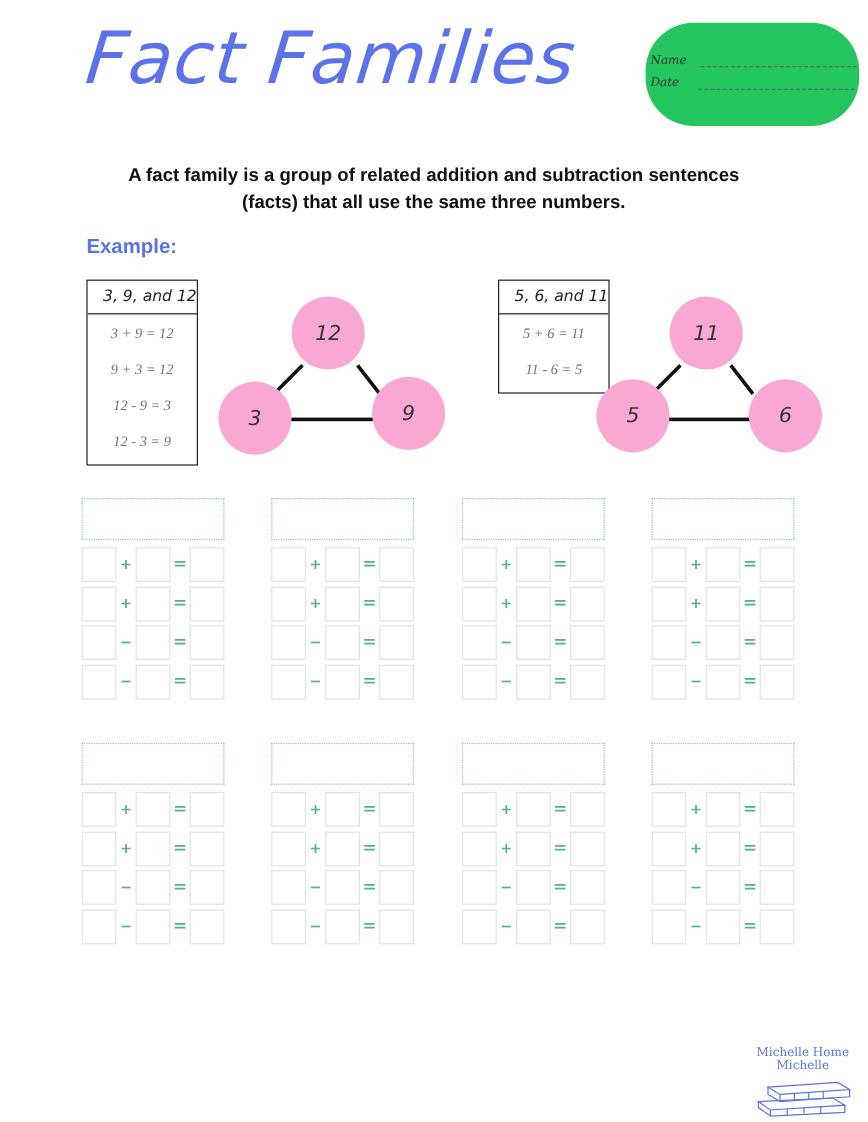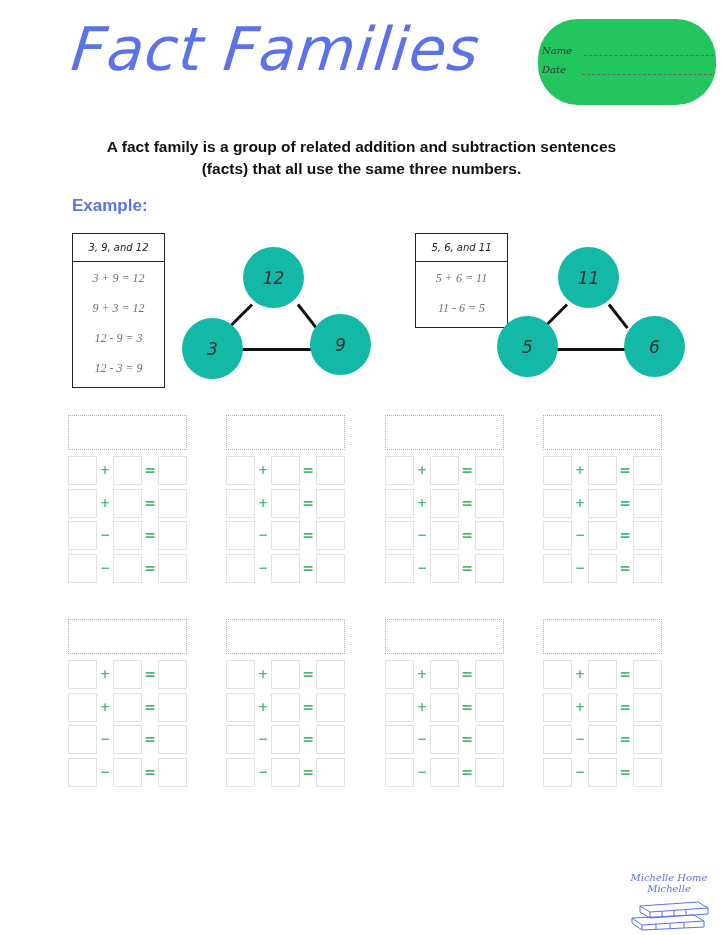--- a/index.html
+++ b/index.html
@@ -4,35 +4,35 @@
 <style>
   * { box-sizing: border-box; margin: 0; padding: 0; }
   body { width: 723px; height: 935px; background: #ffffff; position: relative; overflow: hidden; font-family: "DejaVu Sans", sans-serif; }
   .title { position: absolute; left: 72px; top: 14px; font-family: "DejaVu Sans", sans-serif; font-style: oblique; font-weight: 300; font-size: 60px; color: #5b72ea; letter-spacing: 1px; transform: skewX(-6deg); }
   .namebox { position: absolute; left: 538px; top: 19px; width: 178px; height: 86px; background: #22c55e; border-radius: 40px; }
   .nb-row { position: absolute; left: 4px; font-family: "DejaVu Serif", serif; font-style: italic; font-size: 10px; color: #333; display: flex; align-items: flex-end; }
   .nb-line { display: inline-block; width: 130px; margin-left: 12px; border-bottom: 1px dashed #666; height: 6px; }
   .intro { position: absolute; left: 60px; width: 603px; top: 136px; text-align: center; font-family: "Liberation Sans", sans-serif; font-weight: bold; font-size: 15.5px; line-height: 22px; color: #111; }
   .example { position: absolute; left: 72px; top: 196px; font-family: "Liberation Sans", sans-serif; font-weight: bold; font-size: 17px; color: #5b72ea; }
   .ftable { position: absolute; width: 93px; border: 1.5px solid #222; background: #fff; }
-  .ft-head { height: 28px; border-bottom: 1.5px solid #222; text-align: center; font-family: "DejaVu Sans", sans-serif; font-style: oblique; font-size: 10px; line-height: 27px; color: #222; }
+  .ft-head { height: 28px; border-bottom: 1.5px solid #222; text-align: right; font-family: "DejaVu Sans", sans-serif; font-style: oblique; font-size: 13px; line-height: 27px; color: #222; }
   .ft-row { height: 30px; text-align: center; font-family: Liberation Serif, serif; font-style: oblique; font-size: 12px; line-height: 30px; color: #737373; }
   .ft-body { padding-top: 1px; padding-bottom: 4px; }
   .tri { position: absolute; }
-  .circle { position: absolute; width: 61px; height: 61px; border-radius: 50%; background: #14b8a6; display: flex; align-items: center; justify-content: center; font-family: "DejaVu Sans", sans-serif; font-style: oblique; font-size: 17px; color: #333; }
+  .circle { position: absolute; width: 61px; height: 61px; border-radius: 50%; background: #f9a8d4; display: flex; align-items: center; justify-content: center; font-family: "DejaVu Sans", sans-serif; font-style: oblique; font-size: 17px; color: #333; }
   .edge { position: absolute; height: 3px; background: #111; transform-origin: 0 50%; }
   .block { position: absolute; width: 119px; }
   .bhead { position: absolute; left: 0; top: 0; width: 119px; height: 35px; border: 1px dotted #8cc7a6; }
   .brow { position: absolute; left: 0; width: 119px; height: 29px; }
   .cell { position: absolute; top: 0; width: 29px; height: 29px; border: 1px solid #e3e3e3; background: #fff; }
   .c1 { left: 0; } .c2 { left: 45px; } .c3 { left: 90px; }
   .op { position: absolute; top: 0; width: 16px; height: 29px; line-height: 29px; text-align: center; color: #4db87a; font-family: "DejaVu Sans", sans-serif; font-weight: bold; font-size: 12px; }
   .op1 { left: 29px; } .op2 { left: 74px; font-size: 14px; }
   .logo { position: absolute; left: 628px; top: 872px; width: 90px; height: 60px; }
-  .logo-text { position: absolute; left: 0; top: 0; width: 82px; text-align: center; font-family: "DejaVu Serif", serif; font-style: italic; font-size: 10px; line-height: 11px; color: #5b72ea; }
+  .logo-text { position: absolute; left: 0; top: 0; width: 82px; text-align: center; font-family: "DejaVu Serif", serif; font-size: 10px; line-height: 11px; color: #5b72ea; }
 </style>
 </head>
 <body>
 
 <div class="title">Fact Families</div>
 
 <div class="namebox">
   <div class="nb-row" style="top:26px;">
     <span>Name</span>
     <span class="nb-line"></span>

